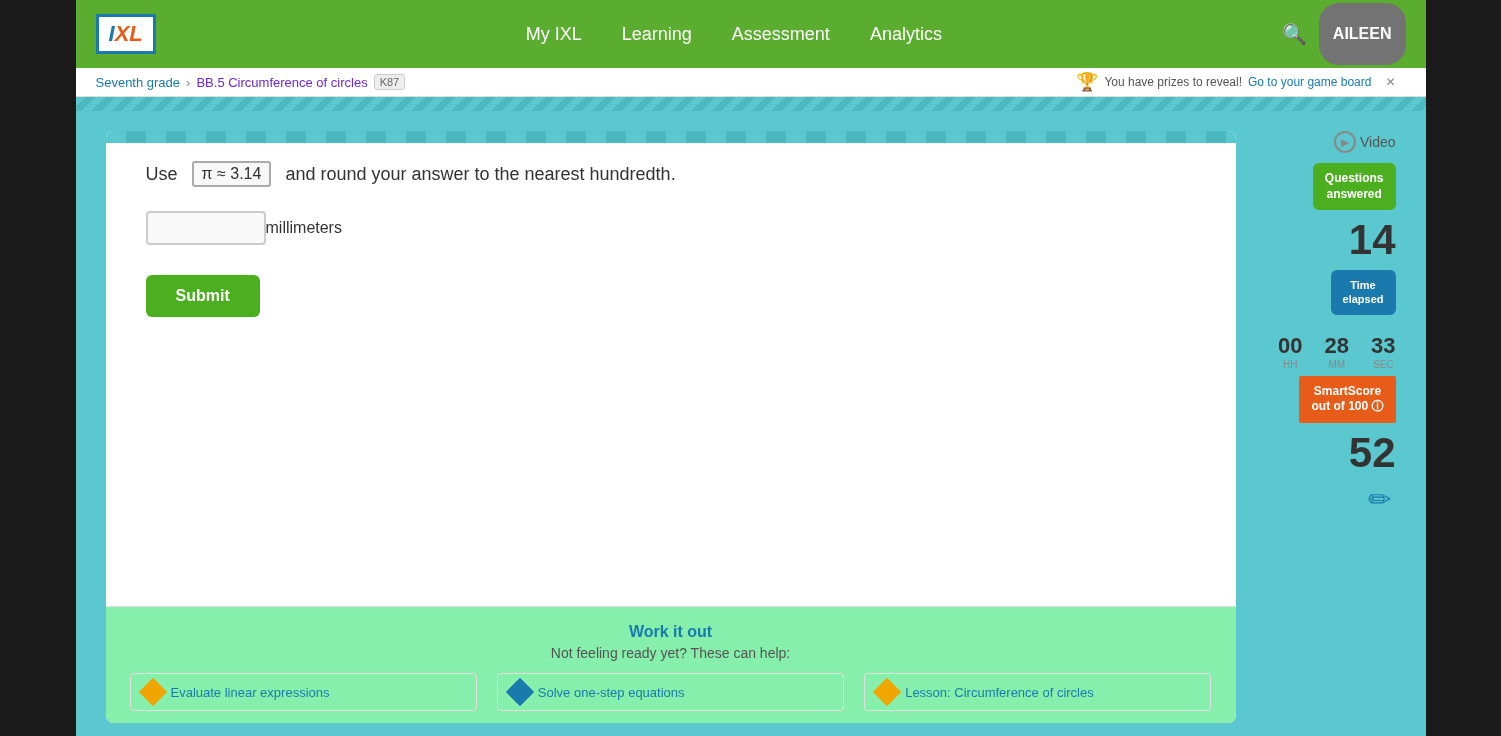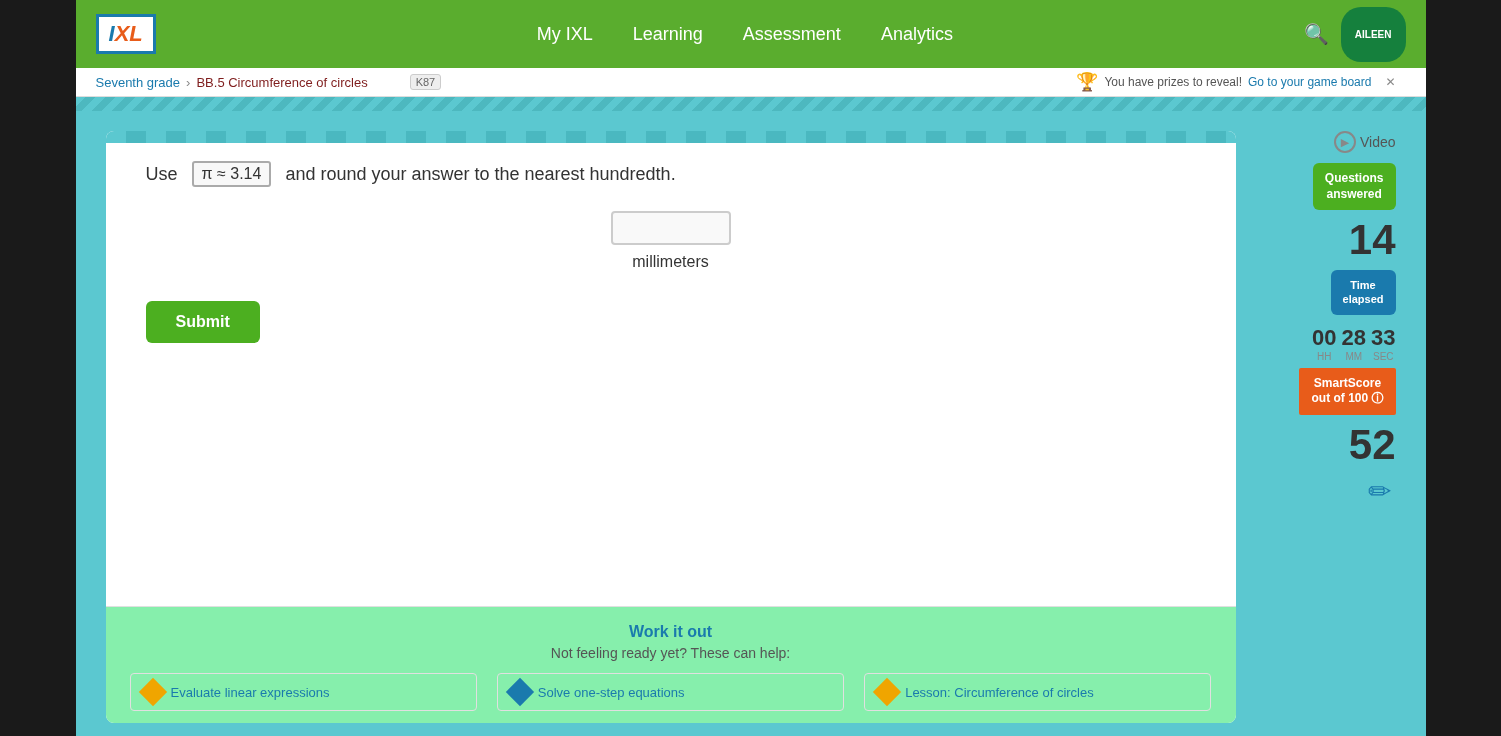--- a/index.html
+++ b/index.html
@@ -60,51 +60,50 @@
       display: flex;
       align-items: center;
       gap: 12px;
     }
     .search-icon {
       color: white;
       font-size: 20px;
       cursor: pointer;
     }
     .user-badge {
-      background: #15803d;
+      background: #737373;
       color: white;
       padding: 22px 14px;
       border-radius: 20px;
-      font-size: 10px;
+      font-size: 16px;
       font-weight: bold;
       cursor: pointer;
     }
     
     .breadcrumb {
       background: white;
       padding: 6px 20px;
       display: flex;
       align-items: center;
       gap: 6px;
       font-size: 13px;
       color: #555;
       border-bottom: 1px solid #ddd;
       position: relative;
     }
     .breadcrumb a { color: #1a7aad; text-decoration: none; }
     .breadcrumb .sep { color: #888; }
-    .breadcrumb .current { color: #7f1d1d; }
+    .breadcrumb .current { color: #6d28d9; }
     .breadcrumb .kbd {
       background: #eee;
       border: 1px solid #ccc;
       padding: 1px 5px;
       border-radius: 3px;
       font-size: 11px;
       color: #666;
-      margin-left: 36px;
     }
     .prize-banner {
       position: absolute;
       right: 30px;
       top: 50%;
       transform: translateY(-50%);
       display: flex;
       align-items: center;
       gap: 6px;
       font-size: 12px;
@@ -154,24 +153,23 @@
     .pi-box {
       border: 2px solid #aaa;
       padding: 2px 8px;
       background: #f8f8f8;
       border-radius: 3px;
       font-size: 16px;
     }
     .answer-row {
       display: flex;
       align-items: center;
-      gap: 8px;
+      gap: 0;
       margin-top: 24px;
       margin-bottom: 30px;
-      flex-direction: column;
     }
     .answer-input {
       border: 2px solid #ccc;
       border-radius: 4px;
       padding: 6px 10px;
       font-size: 16px;
       width: 120px;
       outline: none;
       background: #f9f9f9;
     }
@@ -297,22 +295,22 @@
       padding: 8px 12px;
       font-size: 11px;
       font-weight: bold;
       cursor: pointer;
       text-align: center;
       line-height: 1.3;
     }
     .timer-display {
       display: flex;
       justify-content: center;
-      gap: 5px;
-      margin-top: 4px;
+      gap: 22px;
+      margin-top: 12px;
     }
     .timer-unit {
       text-align: center;
     }
     .timer-num {
       font-size: 22px;
       font-weight: bold;
       color: #333;
     }
     .timer-label {

